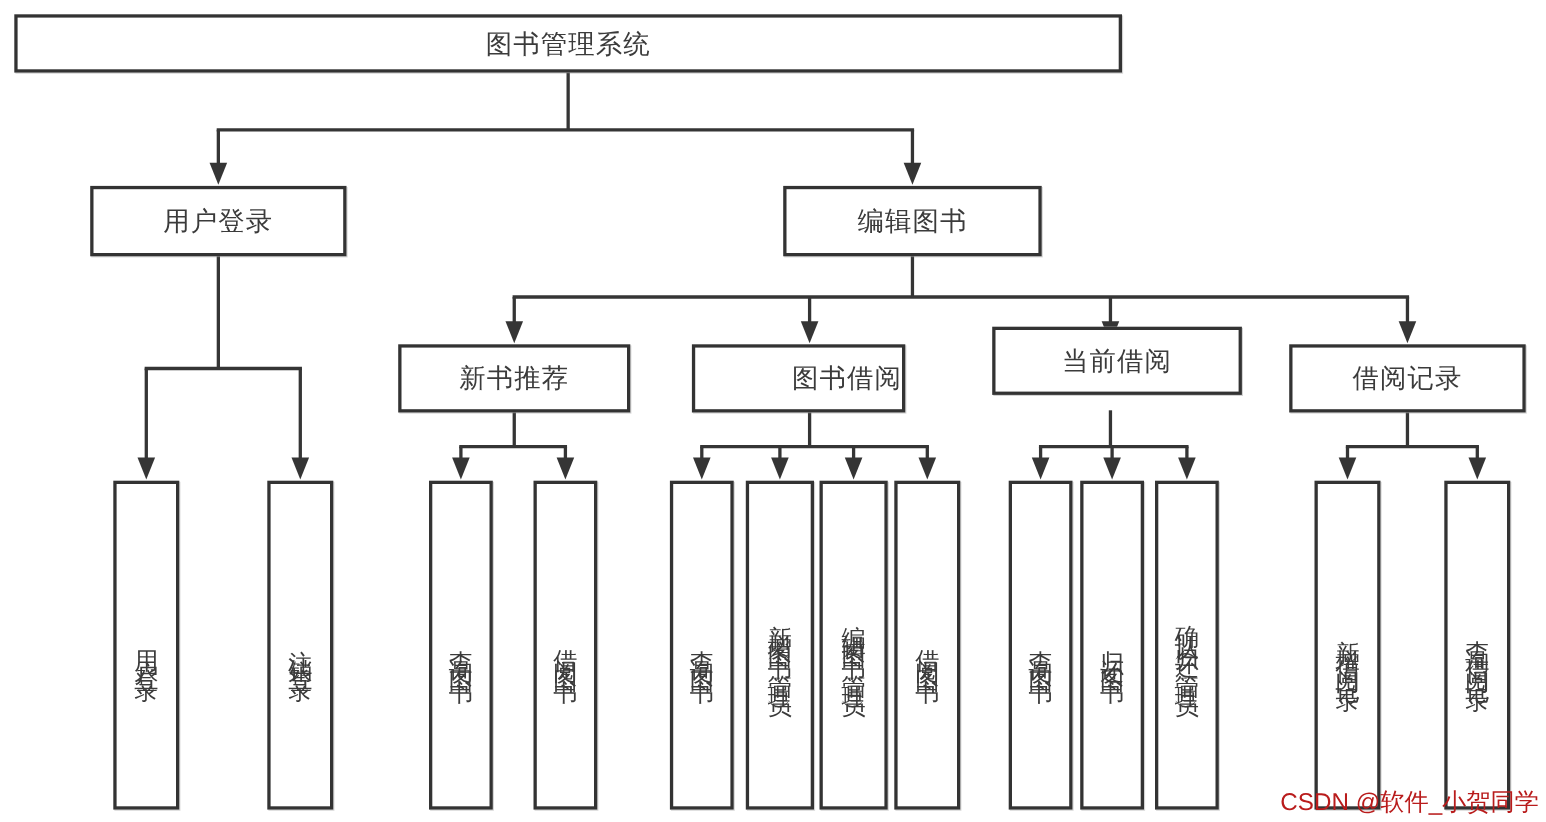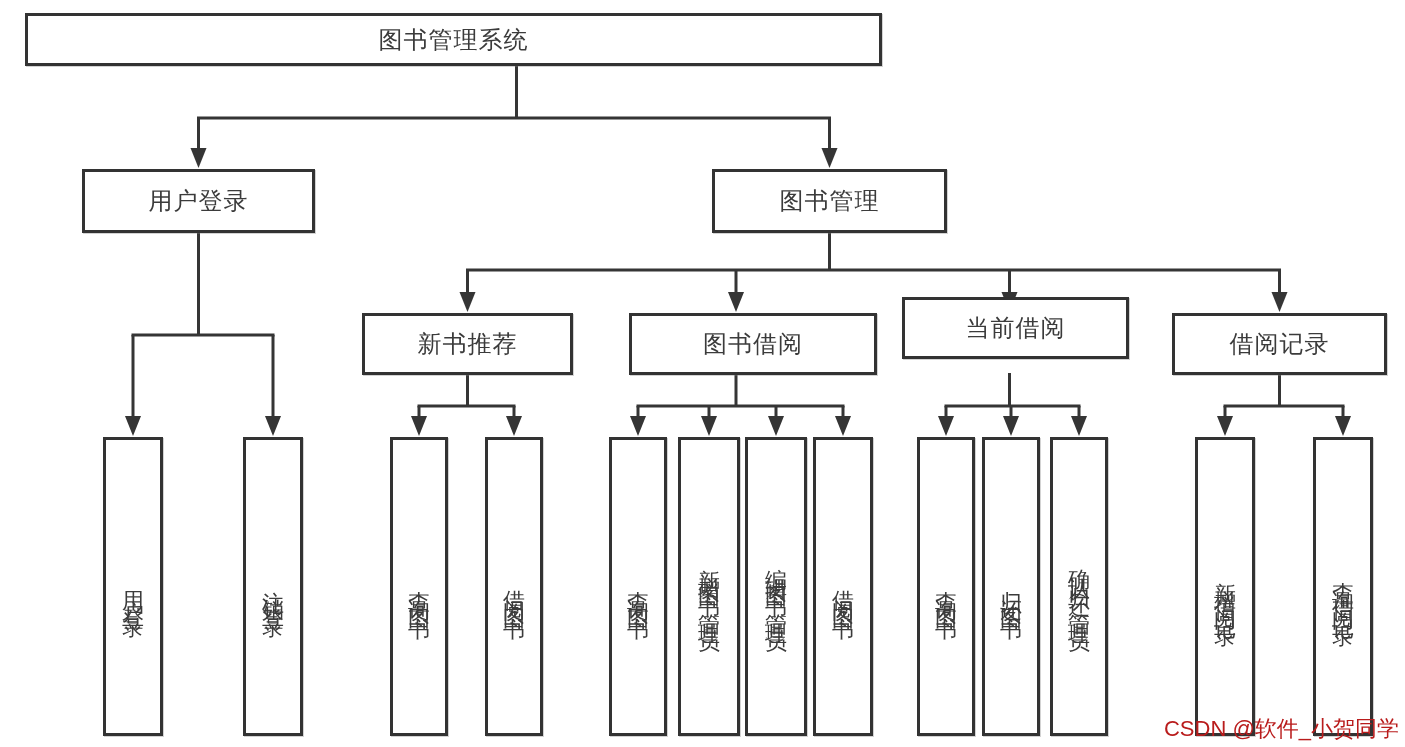--- a/index.html
+++ b/index.html
@@ -118,33 +118,33 @@
       <g>
         <line x1="1279.5" y1="373" x2="1279.5" y2="406" stroke="#353535" stroke-width="3"></line>
         <line x1="1223.5" y1="406" x2="1344.5" y2="406" stroke="#353535" stroke-width="3"></line>
         <line x1="1225" y1="406" x2="1225" y2="421" stroke="#353535" stroke-width="3"></line>
         <polygon points="1217,416 1233,416 1225,436" fill="#353535"></polygon>
         <line x1="1343" y1="406" x2="1343" y2="421" stroke="#353535" stroke-width="3"></line>
         <polygon points="1335,416 1351,416 1343,436" fill="#353535"></polygon>
       </g>
     </svg>
   <div class="watermark">CSDN @软件_小贺同学</div>
-<div class="node horizontal" style="left: 13px; top: 13px; width: 857px; height: 53px; margin-left: 12px;">
+<div class="node horizontal" style="left: 13px; top: 13px; width: 1007px; height: 53px;">
       <span class="node-label">图书管理系统</span>
     </div>
     <div class="node horizontal" style="left: 82px; top: 169px; width: 233px; height: 64px;">
       <span class="node-label">用户登录</span>
     </div>
     <div class="node horizontal" style="left: 712px; top: 169px; width: 235px; height: 64px;">
-      <span class="node-label">图书管理</span>
+      <span class="node-label">编辑图书</span>
     </div>
     <div class="node horizontal" style="left: 362px; top: 313px; width: 211px; height: 62px; text-align: right;">
       <span class="node-label">新书推荐</span>
     </div>
-    <div class="node horizontal" style="left: 629px; top: 313px; width: 248px; height: 62px;">
+    <div class="node horizontal" style="left: 629px; top: 313px; width: 194px; height: 62px; justify-content: flex-end;">
       <span class="node-label">图书借阅</span>
     </div>
     <div class="node horizontal" style="left: 902px; top: 297px; width: 227px; height: 62px;">
       <span class="node-label">当前借阅</span>
     </div>
     <div class="node horizontal" style="left: 1172px; top: 313px; width: 215px; height: 62px;">
       <span class="node-label">借阅记录</span>
     </div>
     <div class="node vertical" style="left: 103px; top: 437px; width: 60px; height: 299px;">
       <span class="node-label">用户登录</span>

